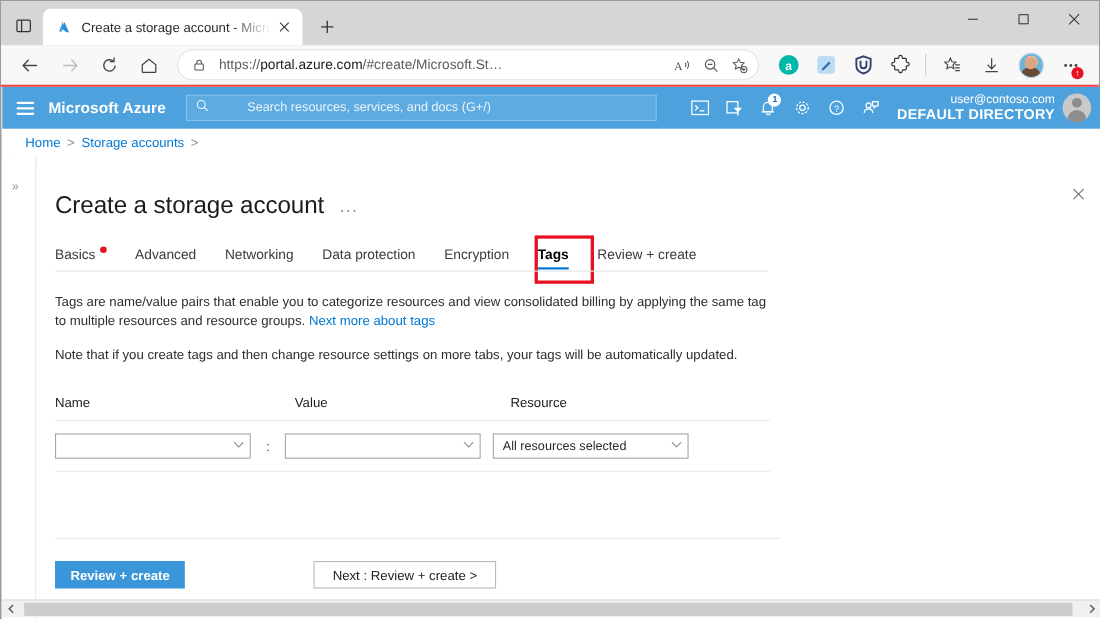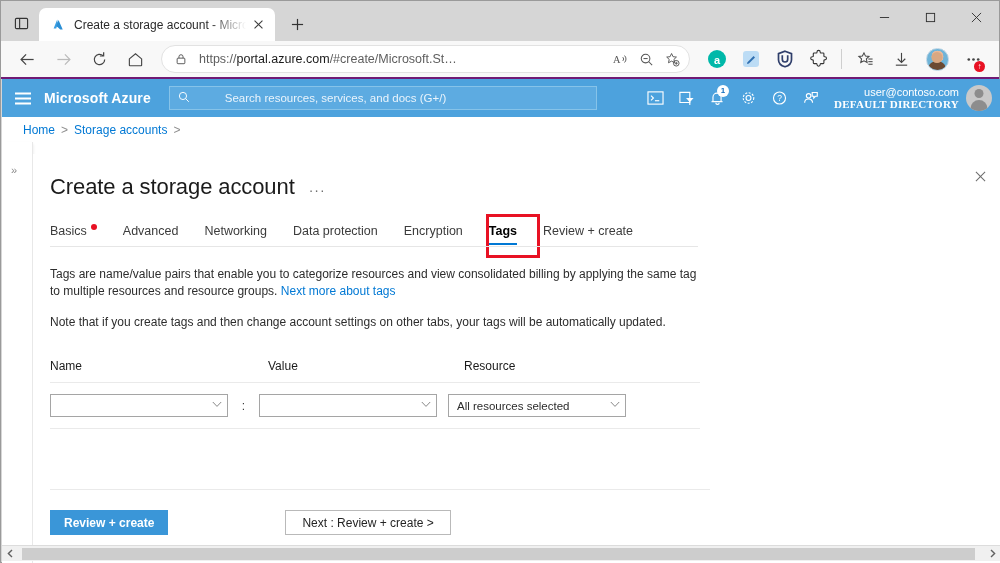--- a/index.html
+++ b/index.html
@@ -59,21 +59,21 @@
     position: absolute; right: 0; top: 0; display: flex; height: 32px;
   }
   .wc {
     width: 46px; height: 32px; display: flex; align-items: center; justify-content: center;
     cursor: pointer; color: #2f2f2f;
   }
 
   .toolbar {
     height: 38px; background: #f8f8f8;
     display: flex; align-items: center; padding: 0 8px;
-    border-bottom: 2px solid #701a75;
+    border-bottom: 2px solid #ef4444;
   }
   .tb-btn {
     width: 30px; height: 30px; margin: 0 3px;
     display: flex; align-items: center; justify-content: center;
     border-radius: 4px; cursor: pointer; color: #444;
   }
   .tb-btn.disabled { color: #bbbbbb; }
   .omnibox {
     flex: 1 1 auto; height: 28px; background: #ffffff;
     border-radius: 14px; margin: 0 10px 0 8px;
@@ -127,21 +127,21 @@
   .azsearch input::placeholder { color:#eaf4fc; }
   .azright { margin-left:auto; display:flex; align-items:center; padding-right: 8px; }
   .azicon { width: 31px; height: 30px; display:flex; align-items:center; justify-content:center; position:relative; cursor:pointer; }
   .badge {
     position:absolute; top:2px; right:4px; background:#fff; color:#0f6cbd;
     width:12px; height:12px; border-radius:50%; font-size:8px; font-weight:bold;
     line-height:12px; text-align:center;
   }
   .azuser { text-align:right; line-height:1.12; margin: 0 7px 0 8px; cursor:pointer; }
   .azuser .u1 { font-size: 11px; }
-  .azuser .u2 { font-size: 11px; font-weight:bold; letter-spacing:.3px;font-family:Liberation Serif, serif; }
+  .azuser .u2 { font-size: 13px; font-weight:bold; letter-spacing:.3px; }
   .azavatar {
     width:26px; height:26px; border-radius:50%; background:#c9c9c9; position:relative; overflow:hidden;
   }
   .azavatar:before { content:""; position:absolute; left:50%; top:4px; transform:translateX(-50%); width:9px;height:9px;border-radius:50%;background:#8d8d8d;}
   .azavatar:after { content:""; position:absolute; left:50%; top:15px; transform:translateX(-50%); width:17px;height:13px;border-radius:9px 9px 0 0;background:#8d8d8d;}
 
   .breadcrumb { height: 25px; display:flex; align-items:center; padding-left: 21px; font-size: 12px; }
   .bc-link { color:#0078d4; cursor:pointer; }
   .bc-sep { color:#8e8e8e; margin: 0 6px; }
 
@@ -509,21 +509,21 @@
           <div class="tab-item selected">
             <span>Tags</span>
             <span class="underline"></span>
           </div>
           <div class="tab-item">Review + create</div>
           <div class="tag-highlight"></div>
         </div>
 
         <div class="desc">
           <p><span>Tags are name/value pairs that enable you to categorize resources and view consolidated billing by applying the same tag to multiple resources and resource groups. </span><a>Next more about tags</a></p>
-          <p class="second">Note that if you create tags and then change account settings on other tabs, your tags will be automatically updated.</p>
+          <p class="second">Note that if you create tags and then change resource settings on more tabs, your tags will be automatically updated.</p>
         </div>
 
         <div class="tagtable">
           <div class="th-row">
             <div class="th-name">Name</div>
             <div class="th-value">Value</div>
             <div class="th-res">Resource</div>
           </div>
           <div class="row-divider"></div>
           <div class="tr-row">

